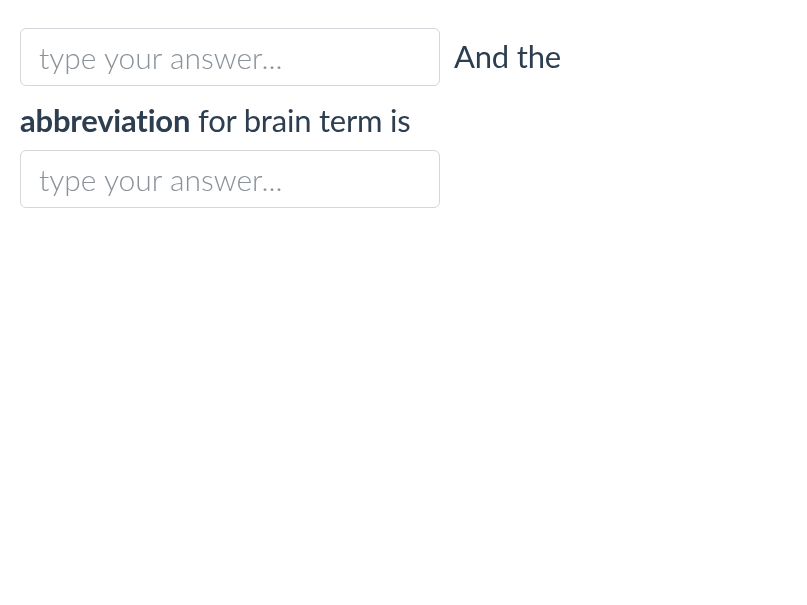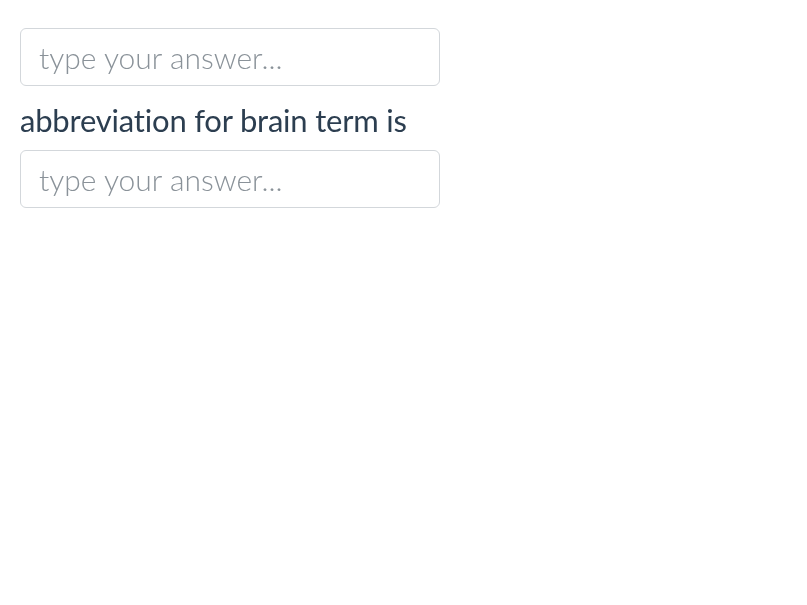--- a/index.html
+++ b/index.html
@@ -52,30 +52,31 @@
       margin-left: 14px;
       color: #2c3e50;
     }
     .second-line-text {
       font-weight: 400;
       margin-top: 14px;
       margin-bottom: 8px;
       color: #2c3e50;
     }
     .bold {
-      font-weight: 400;
+      font-weight: 700;
     }
   </style>
 </head>
 <body>
 
 <div class="question-container">
 
   <div class="answer-line">
     <input type="text" class="answer-input" placeholder="type your answer..." style="">
+    <span class="inline-text">And the</span>
   </div>
 
   <div class="second-line-text">
     <span class="bold">abbreviation</span><span> for brain term is</span>
   </div>
 
   <div class="answer-line">
     <input type="text" class="answer-input" placeholder="type your answer..." style="">
   </div>
 </div>

